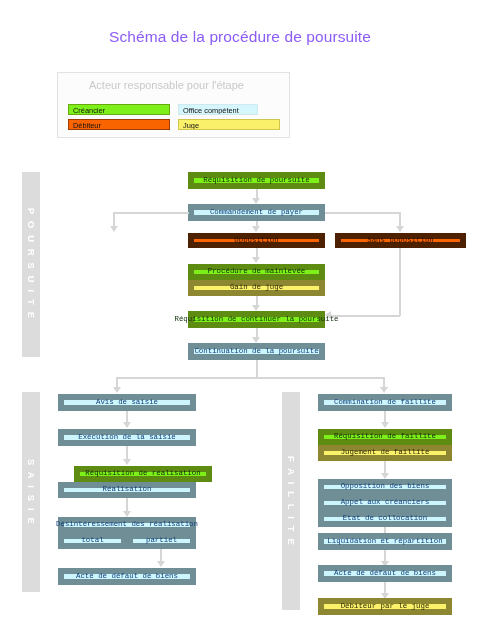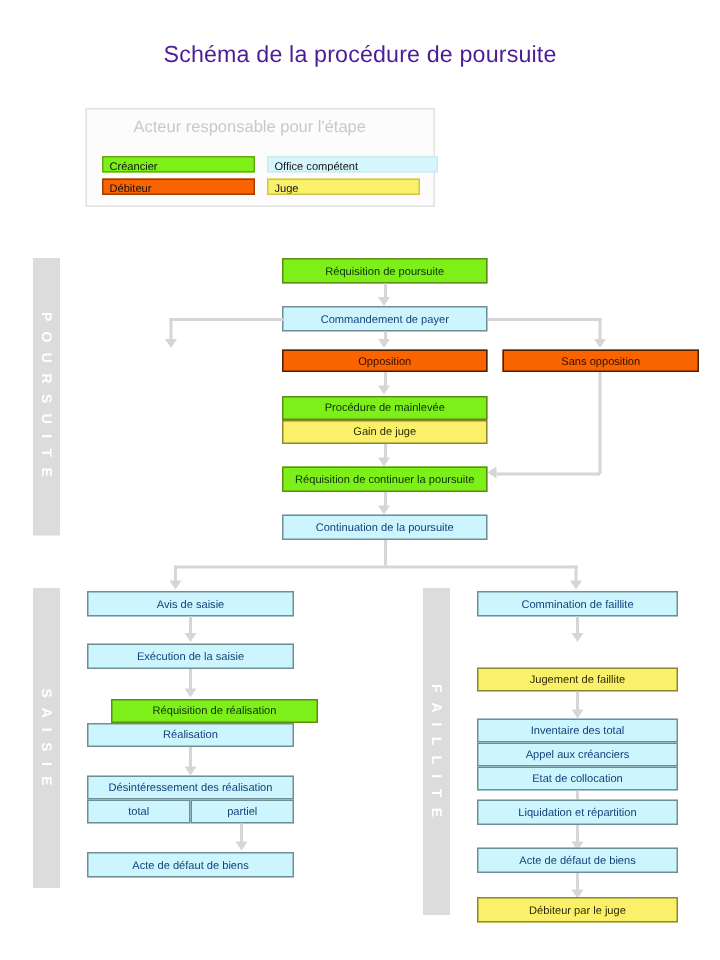--- a/index.html
+++ b/index.html
@@ -6,21 +6,21 @@
   body{
     width:480px;height:640px;background:#ffffff;
     font-family:"Liberation Sans","DejaVu Sans",sans-serif;
     overflow:hidden;position:relative;
   }
   #stage{position:absolute;left:0;top:0;width:480px;height:640px;}
 
   
   .title{
     position:absolute;left:0;top:28px;width:480px;text-align:center;
-    font-size:15.5px;color:#4c1d95;letter-spacing:.1px;font-weight:400;
+    font-size:15.5px;color:#8b5cf6;letter-spacing:.1px;font-weight:400;
   }
 
   
   .legend-box{
     position:absolute;left:57px;top:72px;width:231px;height:64px;
     background:#fcfcfc;border:1px solid #e2e2e2;
   }
   .legend-title{
     position:absolute;left:68px;top:79px;width:215px;
     font-size:11px;color:#c9c9c9;margin-left:21px;
@@ -40,24 +40,24 @@
     position:absolute;background:#DCDCDC;
     color:#ffffff;font-size:9.3px;font-weight:bold;letter-spacing:2.2px;
     writing-mode:vertical-rl;text-orientation:mixed;
     display:flex;align-items:center;justify-content:center;
     text-align:center;
   }
 
   
   .box{
     position:absolute;box-sizing:border-box;
-    border:1px solid #be185d;
+    border:6px solid #be185d;
     font-size:7.4px;color:#12407a;line-height:1;
     display:flex;align-items:center;justify-content:center;
-    text-align:center;white-space:nowrap;
+    text-align:center;white-space:nowrap;font-family:Liberation Mono, monospace;
   }
   .box.cyan  {background:#CCF5FD;border-color:#6f8e96;}
   .box.green {background:#7CF018;border-color:#5e8c13;color:#0f2e0a;}
   .box.orange{background:#FA6400;border-color:#4d2100;color:#2b1000;}
   .box.yellow{background:#FAF06A;border-color:#8c8730;color:#2e2a05;}
 
   
   .ln{position:absolute;background:#D6D6D6;}
   .vl{width:2px;}
   .hl{height:2px;}
@@ -76,21 +76,21 @@
 <body>
 
 <div id="stage">
 
   <div class="title">Schéma de la procédure de poursuite</div>
 
   <div class="legend-box"></div>
   <div class="legend-title">Acteur responsable pour l'étape</div>
 
   <div class="sw green" style="left:68px;top:104px;width:102px;">Créancier</div>
-  <div class="sw cyan" style="left:178px;top:104px;width:114px;">Office compétent</div>
+  <div class="sw cyan" style="left:178px;top:104px;width:80px;">Office compétent</div>
   <div class="sw orange" style="left:68px;top:119px;width:102px;">Débiteur</div>
   <div class="sw yellow" style="left:178px;top:119px;width:102px;">Juge</div>
 
   <div class="rail" style="left:22px;top:172px;width:18px;height:185px;">P O U R S U I T E</div>
   <div class="rail" style="left:22px;top:392px;width:18px;height:200px;">S A I S I E</div>
   <div class="rail" style="left:282px;top:392px;width:18px;height:218px;">F A I L L I T E</div>
 
   <div class="box green" style="left:188px;top:172px;width:137px;height:17px;">Réquisition de poursuite</div>
 
   <div class="ln vl" style="left:255.5px;top:189px;height:10px;"></div>
@@ -158,25 +158,26 @@
 
   <div class="ln vl" style="left:160px;top:549px;height:13px;"></div>
   <div class="ar-d" style="left:156.5px;top:561px;"></div>
 
   <div class="box cyan" style="left:58px;top:568px;width:138px;height:17px;">Acte de défaut de biens</div>
 
   <div class="box cyan" style="left:318px;top:394px;width:134px;height:17px;">Commination de faillite</div>
   <div class="ln vl" style="left:384px;top:411px;height:12px;"></div>
   <div class="ar-d" style="left:380.5px;top:422px;"></div>
 
+  <div class="box green" style="left:318px;top:429px;width:134px;height:16px;">Réquisition de faillite</div>
   <div class="box yellow" style="left:318px;top:445px;width:134px;height:16px;">Jugement de faillite</div>
   <div class="ln vl" style="left:384px;top:461px;height:13px;"></div>
   <div class="ar-d" style="left:380.5px;top:473px;"></div>
 
-  <div class="box cyan" style="left:318px;top:479px;width:134px;height:16px;">Inventaire des total</div>
+  <div class="box cyan" style="left:318px;top:479px;width:134px;height:16px;">Opposition des biens</div>
   <div class="box cyan" style="left:318px;top:495px;width:134px;height:16px;">Appel aux créanciers</div>
   <div class="box cyan" style="left:318px;top:511px;width:134px;height:16px;">Etat de collocation</div>
   <div class="ln vl" style="left:384px;top:527px;height:12px;"></div>
   <div class="ar-d" style="left:380.5px;top:538px;"></div>
 
   <div class="box cyan" style="left:318px;top:533px;width:134px;height:17px;">Liquidation et répartition</div>
   <div class="ln vl" style="left:384px;top:550px;height:12px;"></div>
   <div class="ar-d" style="left:380.5px;top:561px;"></div>
 
   <div class="box cyan" style="left:318px;top:565px;width:134px;height:17px;">Acte de défaut de biens</div>

